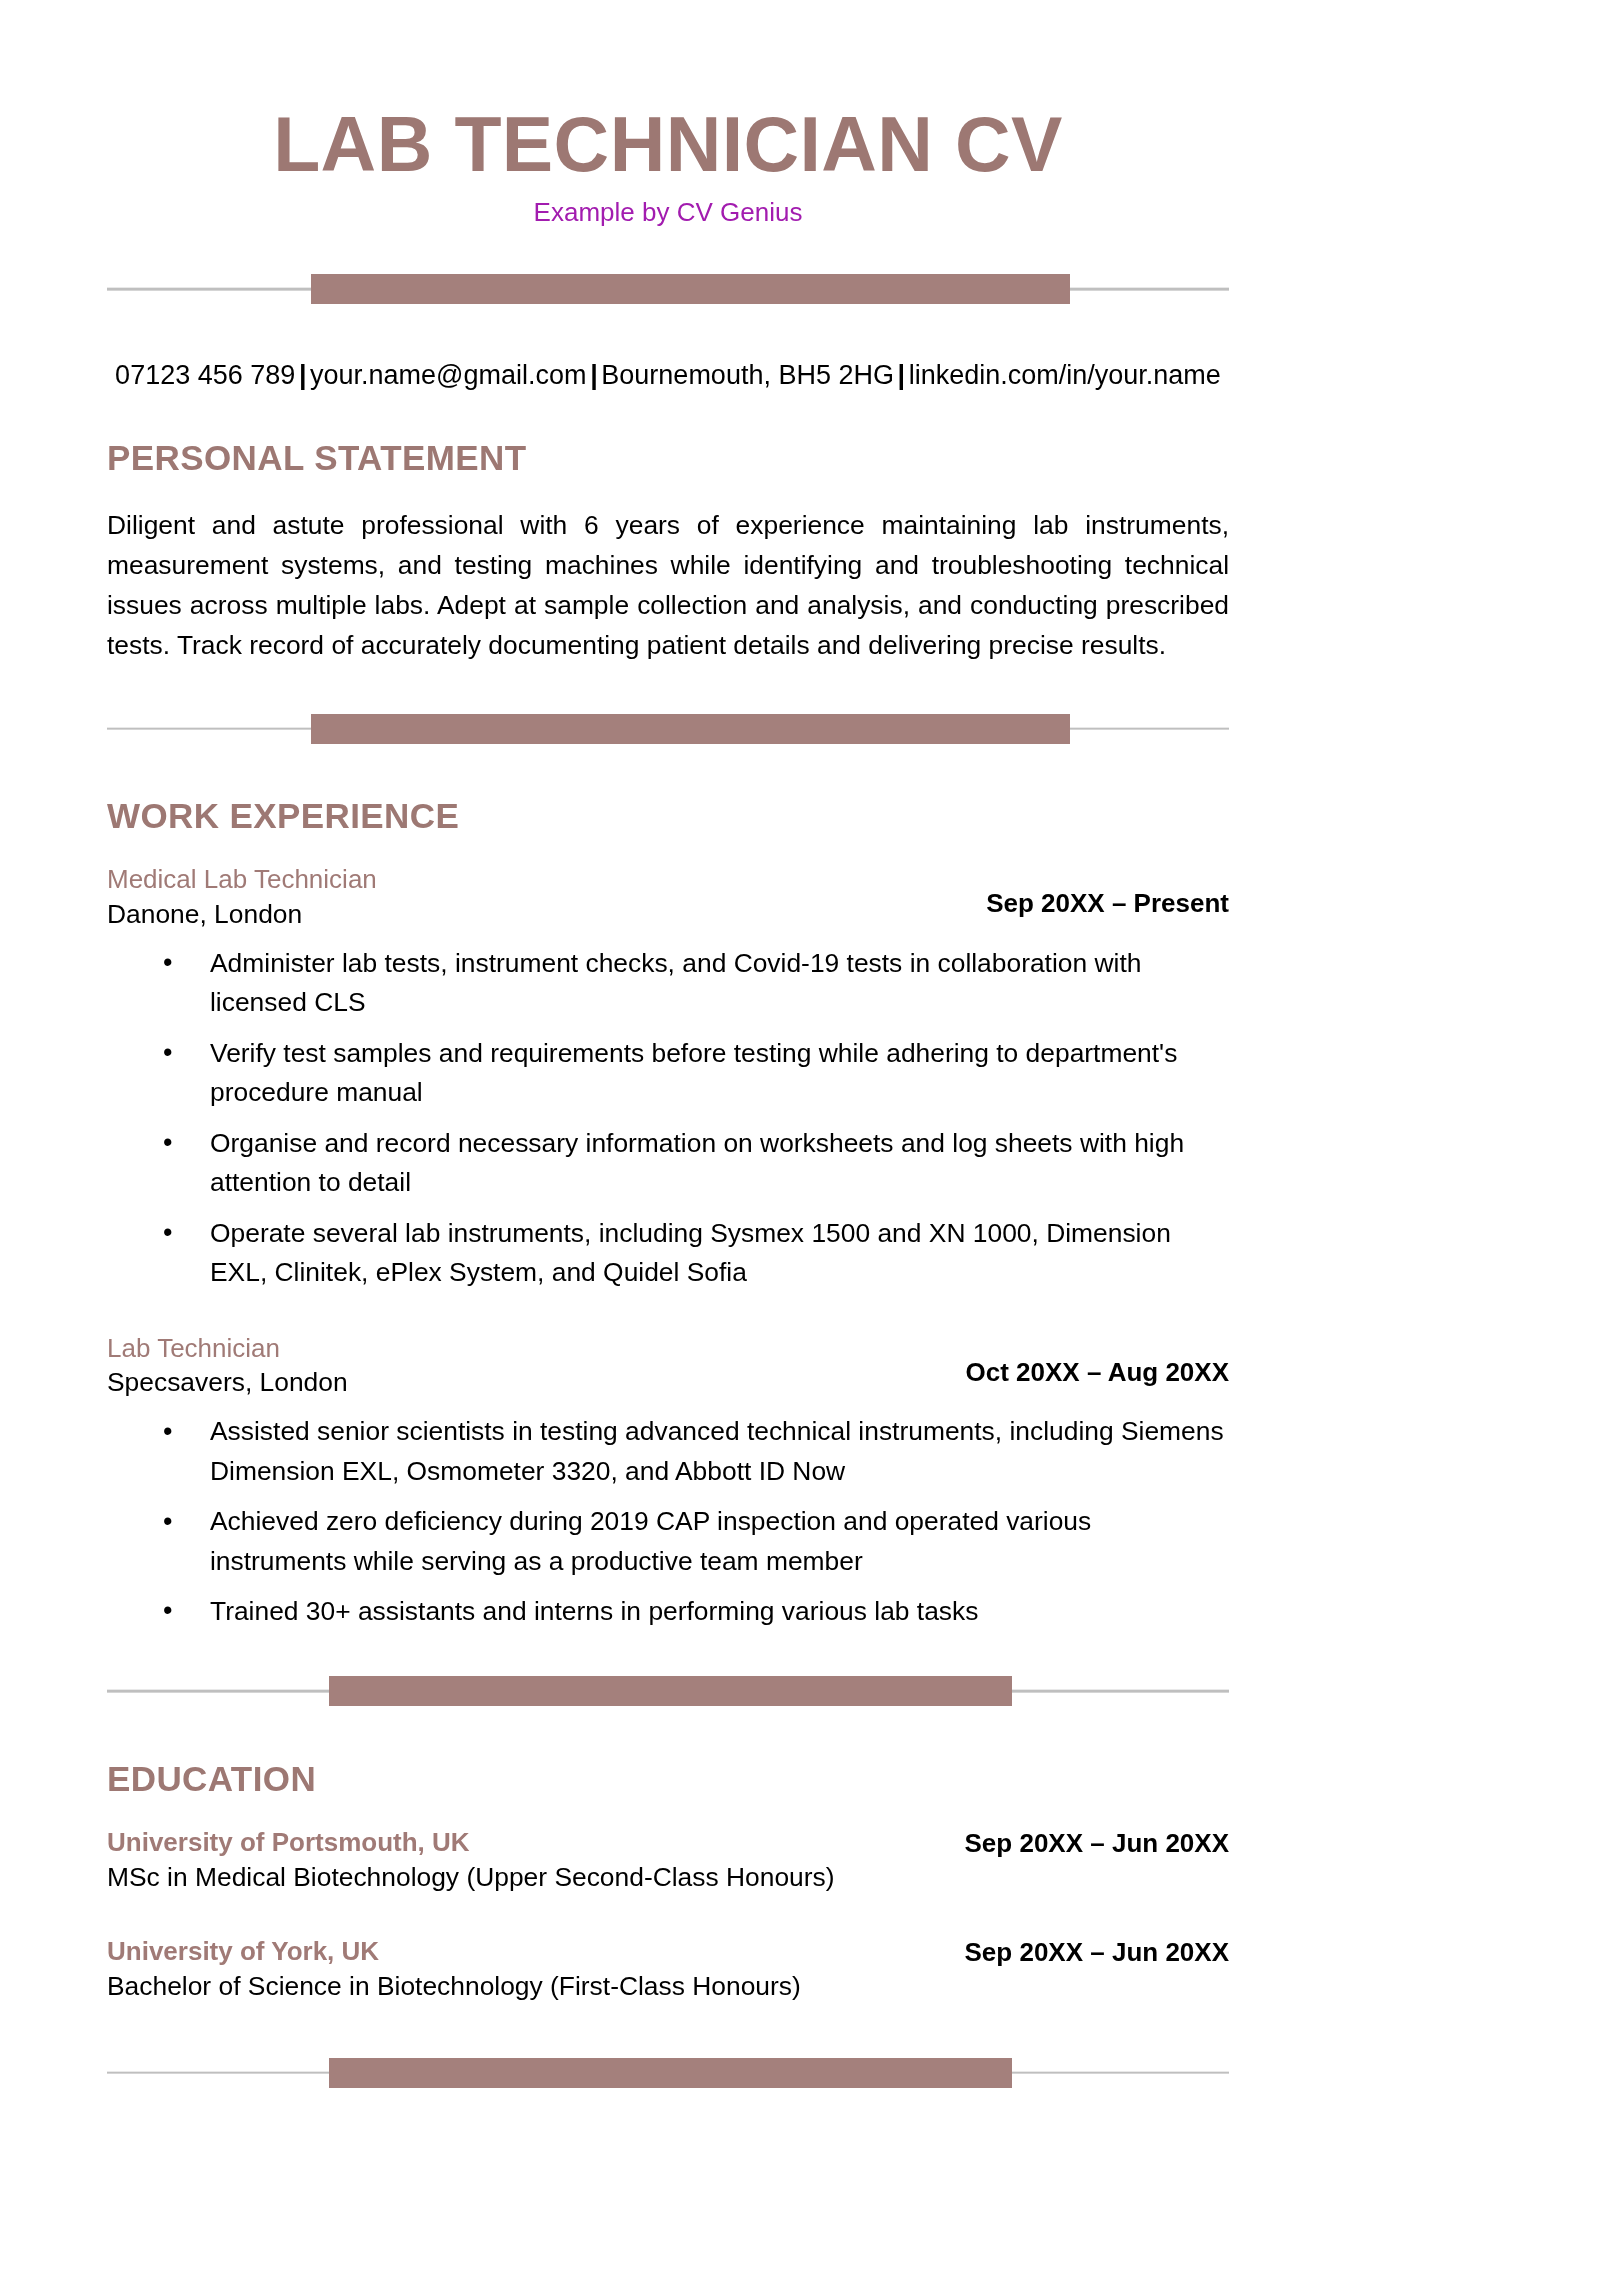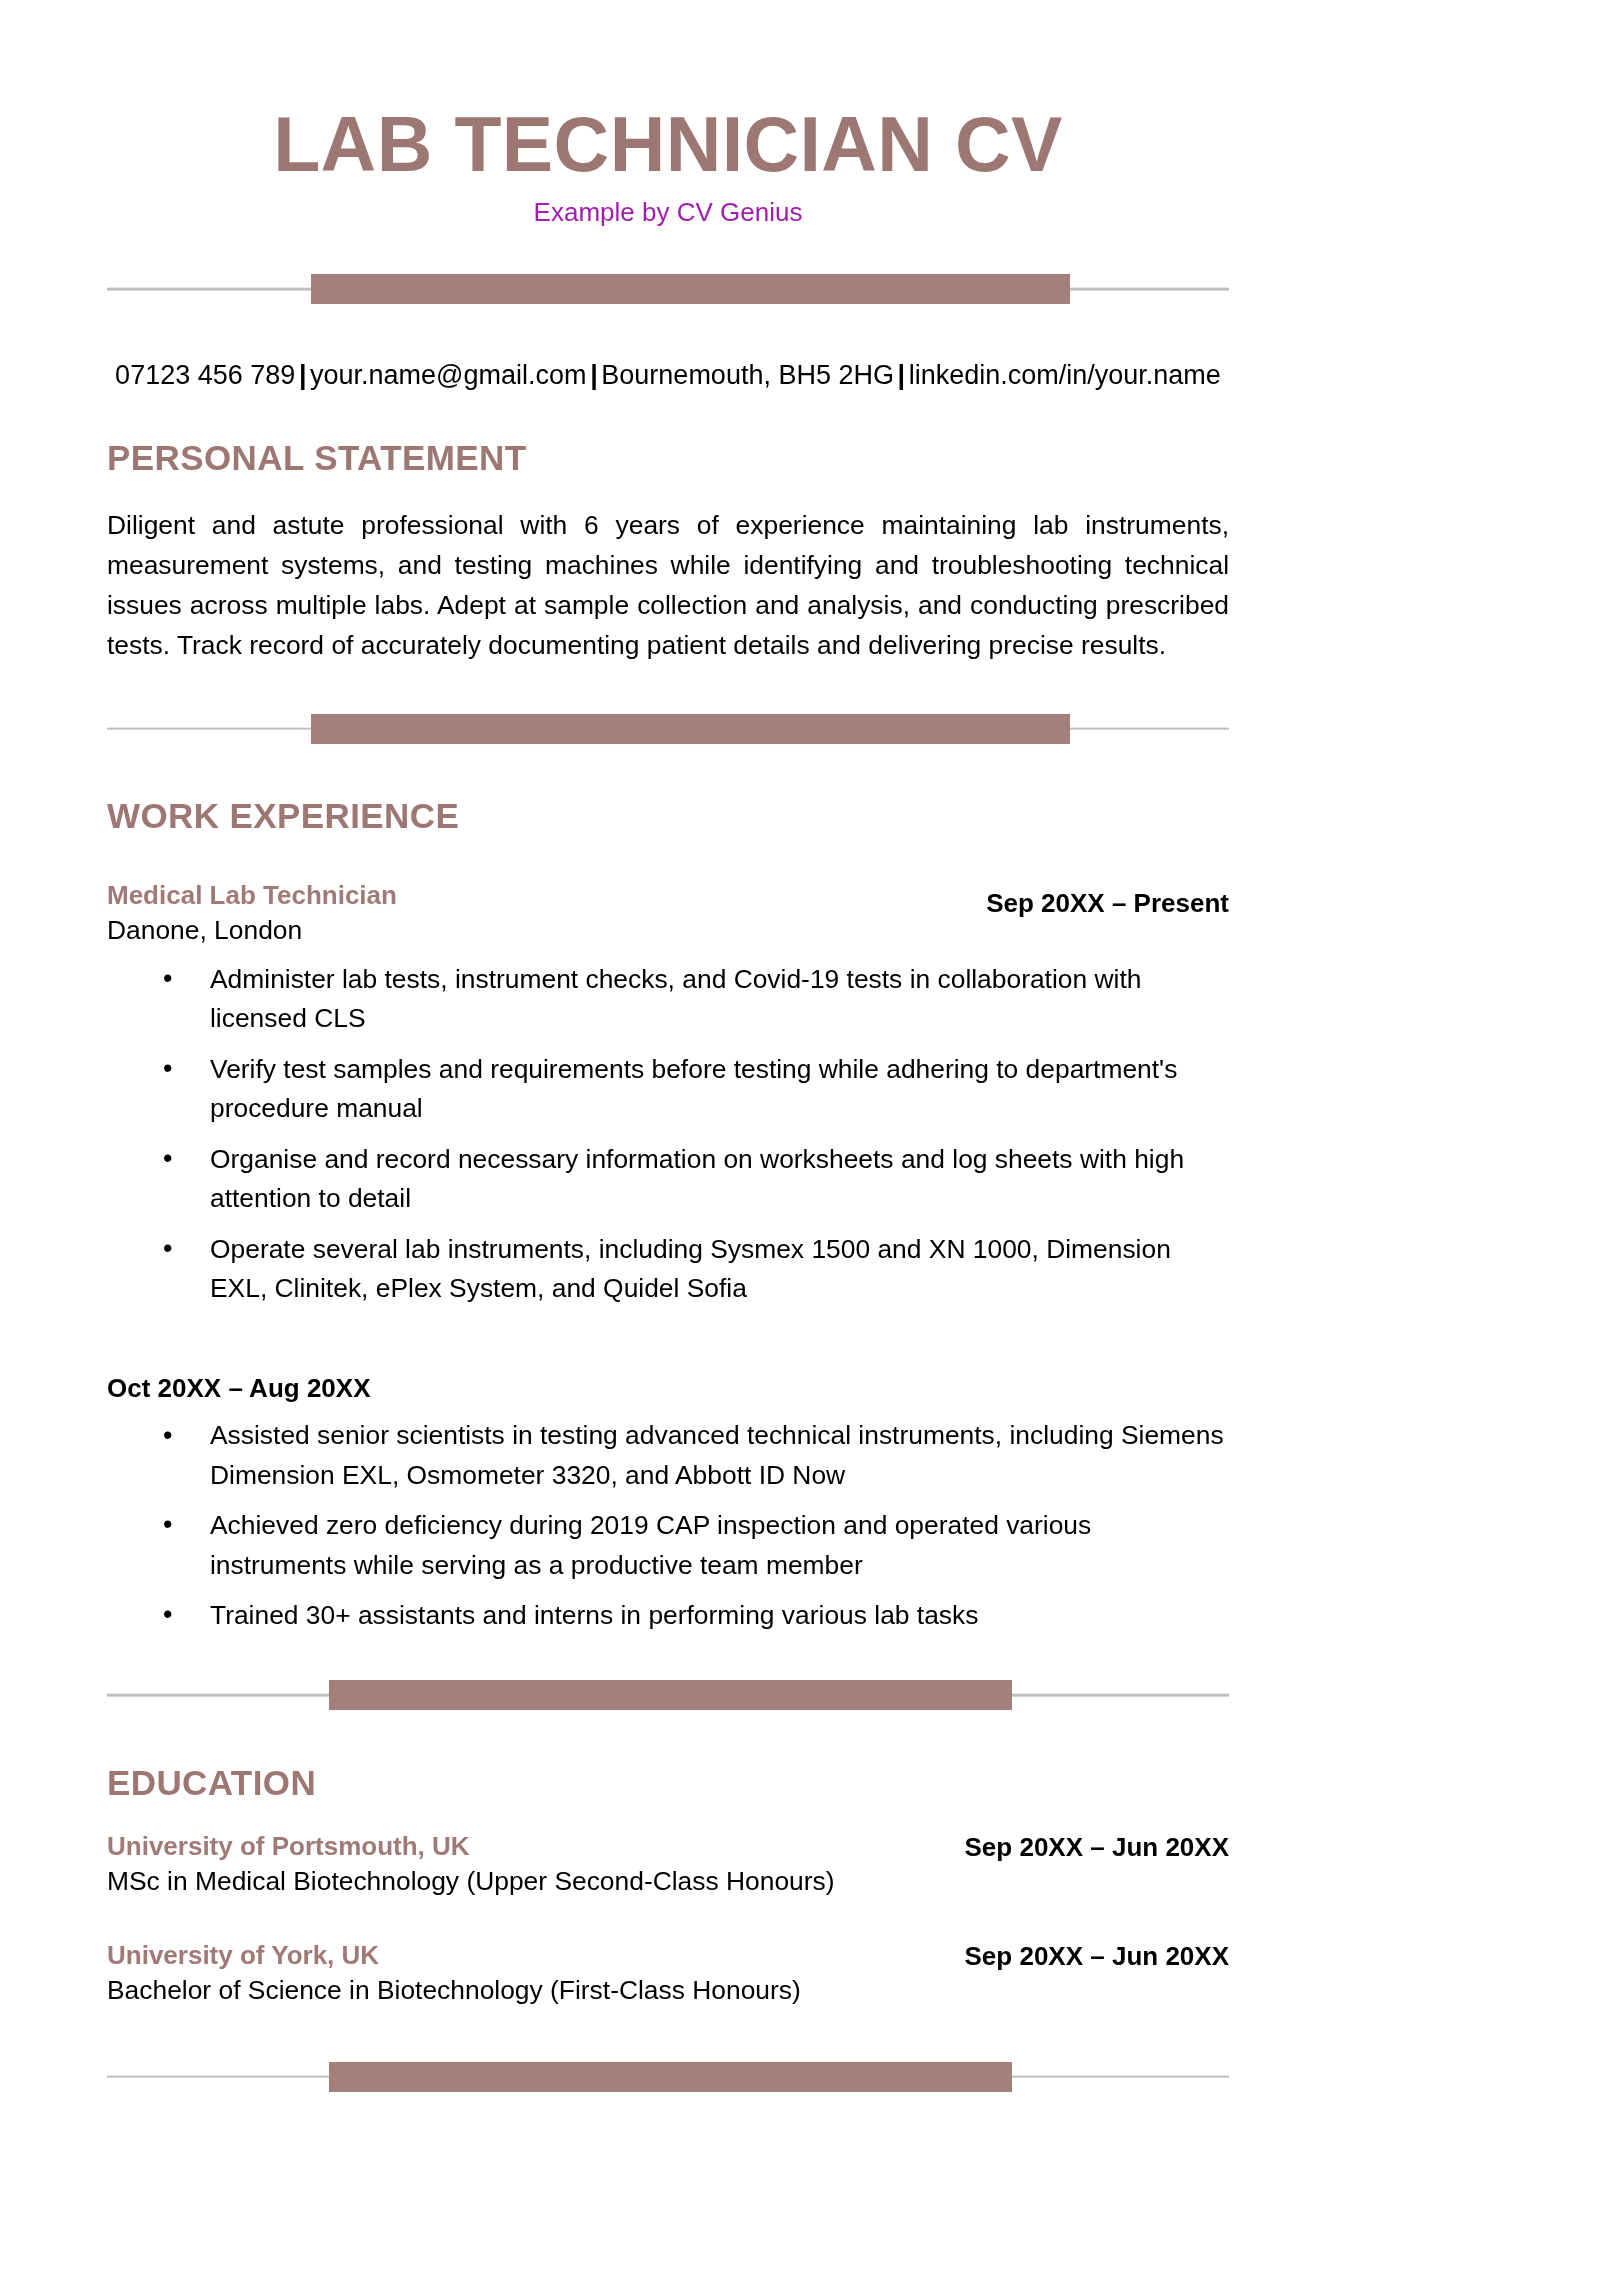--- a/index.html
+++ b/index.html
@@ -108,25 +108,24 @@
   .entry + .entry { margin-top: 39px; }
 
   .entry-head {
     display: flex;
     justify-content: space-between;
     align-items: flex-start;
   }
   .entry-left { flex: 1 1 auto; }
   .entry-role {
     font-size: 26px;
-    font-weight: bold;
+    font-weight: normal;
     color: #a07a76;
     line-height: 1.28;
     font-stretch: condensed;
-    margin-top: 16px;
   }
   .entry-org {
     font-size: 26.4px;
     line-height: 1.32;
     color: #000;
   }
   .entry-date {
     font-size: 26px;
     font-weight: bold;
     white-space: nowrap;
@@ -221,20 +220,24 @@
       <ul class="bullets">
         <li>Administer lab tests, instrument checks, and Covid-19 tests in collaboration with licensed CLS</li>
         <li>Verify test samples and requirements before testing while adhering to department's procedure manual</li>
         <li>Organise and record necessary information on worksheets and log sheets with high attention to detail</li>
         <li>Operate several lab instruments, including Sysmex 1500 and XN 1000, Dimension EXL, Clinitek, ePlex System, and Quidel Sofia</li>
       </ul>
     </div>
 
     <div class="entry">
       <div class="entry-head">
+        <div class="entry-left">
+          <div class="entry-role">Lab Technician</div>
+          <div class="entry-org">Specsavers, London</div>
+        </div>
         <div class="entry-date">Oct 20XX – Aug 20XX</div>
       </div>
       <ul class="bullets">
         <li>Assisted senior scientists in testing advanced technical instruments, including Siemens Dimension EXL, Osmometer 3320, and Abbott ID Now</li>
         <li>Achieved zero deficiency during 2019 CAP inspection and operated various instruments while serving as a productive team member</li>
         <li>Trained 30+ assistants and interns in performing various lab tasks</li>
       </ul>
     </div>
   </div>
 

